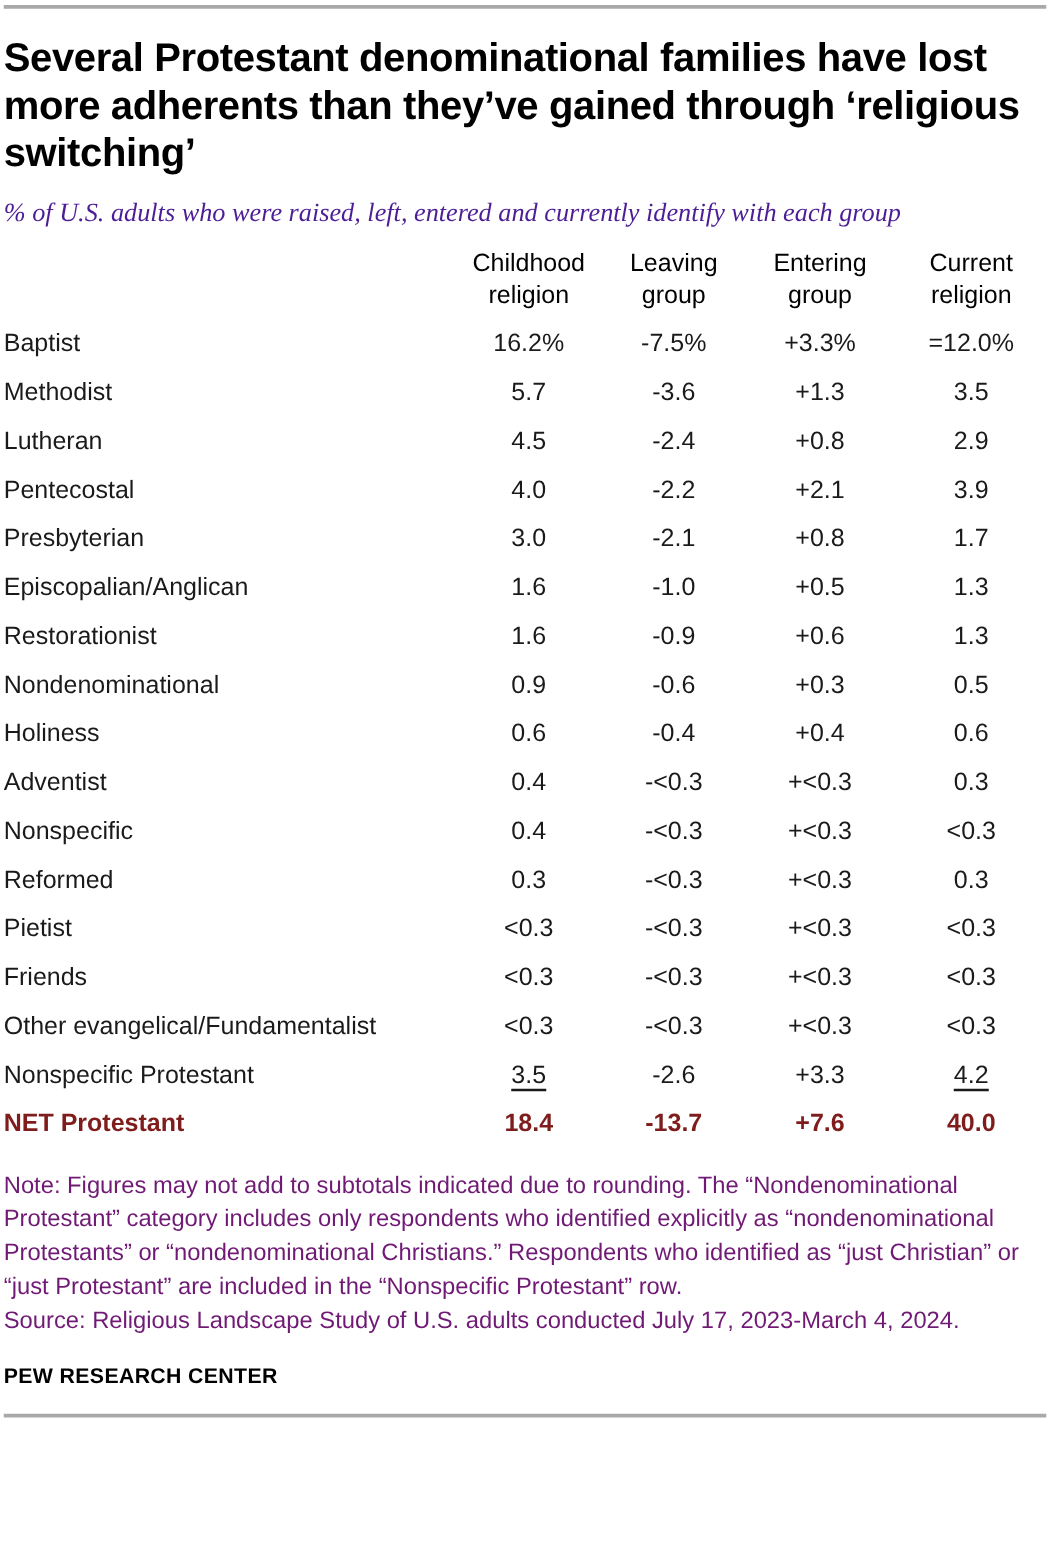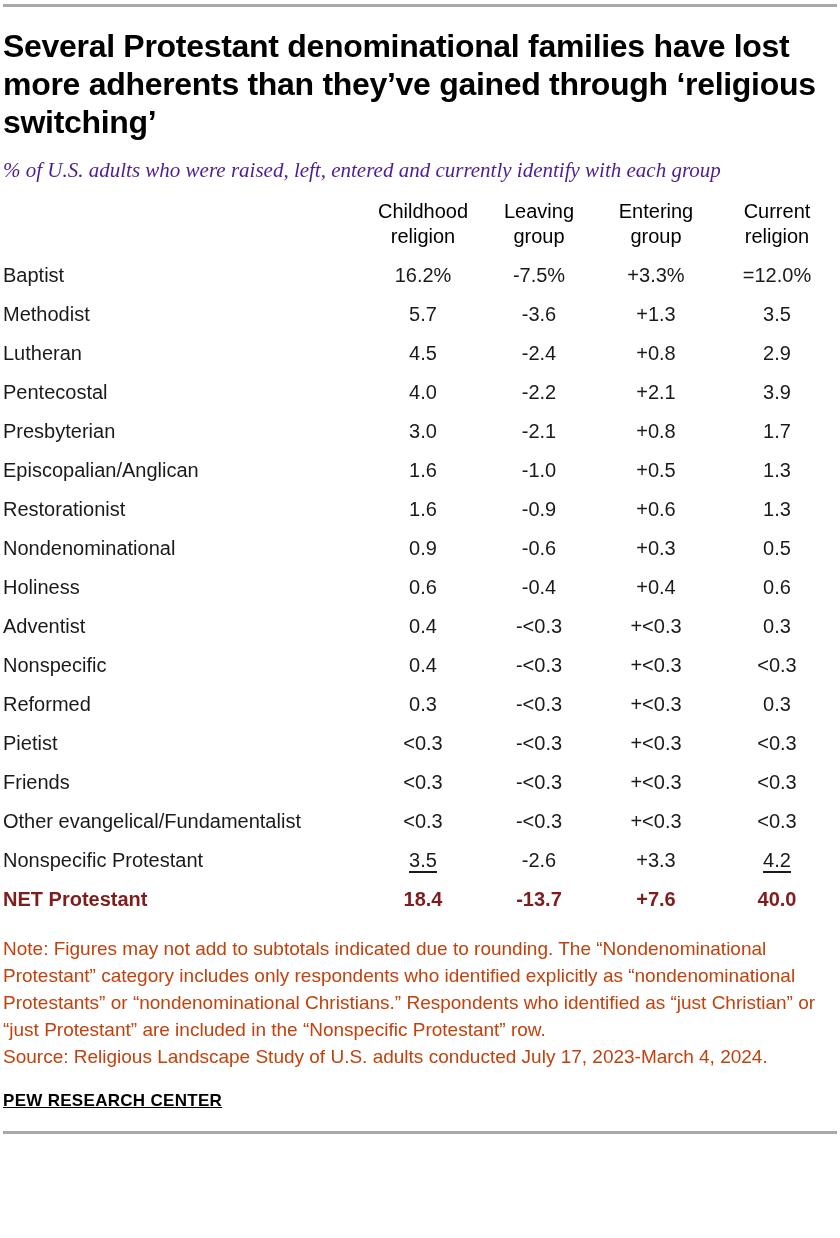--- a/index.html
+++ b/index.html
@@ -65,30 +65,29 @@
     display: inline-block;
     border-bottom: 2px solid #1a1a1a;
     padding-bottom: 0px;
     line-height: 1.05;
   }
 
   .notes {
     margin-top: 16px;
     font-size: 19px;
     line-height: 27px;
-    color: #c2410c;
+    color: #701a75;
   }
   .notes p { margin: 0; }
   .branding {
     margin-top: 21px;
     font-size: 17px;
     font-weight: 700;
     letter-spacing: 0.3px;
     color: #000000;
-    text-decoration: underline;
   }
 </style>
 </head>
 <body>
 
 <div class="page">
 
   <hr class="rule rule-top">
 
   <h1 class="title">Several Protestant denominational families have lost more adherents than they’ve gained through ‘religious switching’</h1>

